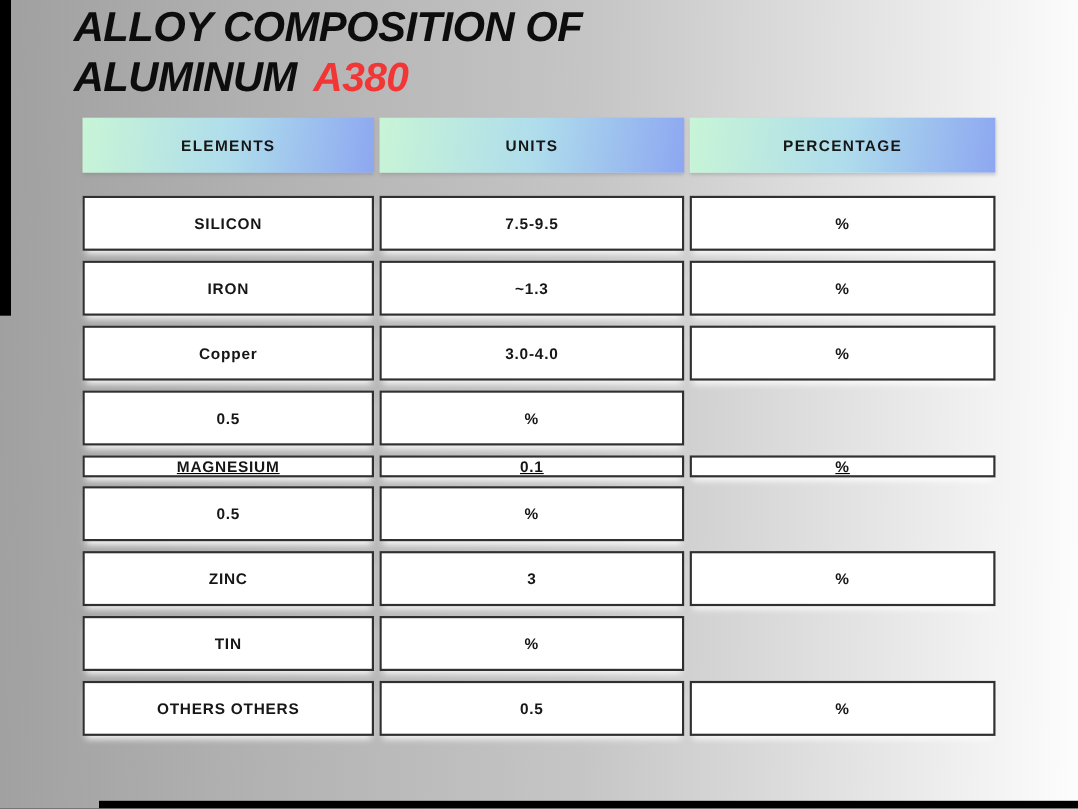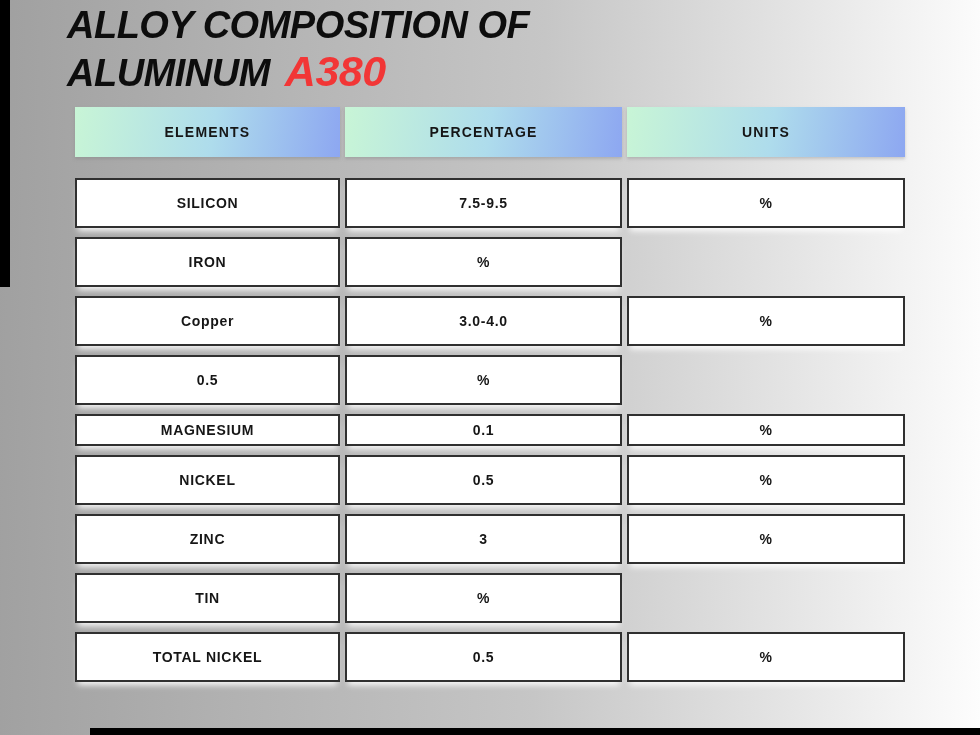--- a/index.html
+++ b/index.html
@@ -13,36 +13,36 @@
   .edge-bar{position:absolute;background:#000;}
   .edge-bar.left{left:0;top:0;width:10px;height:287px;}
   .edge-bar.bottom{left:90px;bottom:0;width:890px;height:7px;}
   .title{
     position:absolute;left:67px;top:2px;
     margin:0;
     font-size:38px;line-height:46px;font-weight:bold;
     letter-spacing:-0.5px;color:#0d0d0d;white-space:nowrap;font-style:italic;
   }
   .title .code{
-    font-size:43px;
+    font-size:37px;
     margin-left:15px;
     color:#f23636;
   }
   .table{
     position:absolute;left:75px;top:107px;width:830px;
   }
   .row{
     display:grid;
     grid-template-columns:265px 277px 278px;
     column-gap:5px;
     height:50px;
     margin-bottom:9px;
   }
   .row.header{margin-bottom:21px;}
-  .row.short{height:32px;}
+  .row.short{height:19px;text-decoration:underline;}
   .cell{
     display:flex;align-items:center;justify-content:center;
     font-size:14px;font-weight:bold;color:#161616;
     letter-spacing:0.7px;
   }
   .cell.head{
     background:linear-gradient(98deg,#c8f5d6 0%,#aedcec 52%,#8da7f1 100%);
     letter-spacing:1.2px;
     box-shadow:0 2px 3px rgba(120,120,120,0.35);
   }
@@ -63,32 +63,33 @@
 
   <h1 class="title">
     <span>ALLOY COMPOSITION OF</span><br>
     <span>ALUMINUM</span><span class="code">A380</span>
   </h1>
 
   <div class="table">
 
     <div class="row header">
       <div class="cell head">ELEMENTS</div>
+      <div class="cell head">UNITS</div>
       <div class="cell head">PERCENTAGE</div>
-      <div class="cell head">UNITS</div>
     </div>
 
     <div class="row">
       <div class="cell body">SILICON</div>
       <div class="cell body">7.5-9.5</div>
       <div class="cell body">%</div>
     </div>
 
     <div class="row">
       <div class="cell body">IRON</div>
+      <div class="cell body">~1.3</div>
       <div class="cell body">%</div>
     </div>
 
     <div class="row">
       <div class="cell body">Copper</div>
       <div class="cell body">3.0-4.0</div>
       <div class="cell body">%</div>
     </div>
 
     <div class="row">
@@ -96,36 +97,35 @@
       <div class="cell body">%</div>
     </div>
 
     <div class="row short">
       <div class="cell body">MAGNESIUM</div>
       <div class="cell body">0.1</div>
       <div class="cell body">%</div>
     </div>
 
     <div class="row">
-      <div class="cell body">NICKEL</div>
       <div class="cell body">0.5</div>
       <div class="cell body">%</div>
     </div>
 
     <div class="row">
       <div class="cell body">ZINC</div>
       <div class="cell body">3</div>
       <div class="cell body">%</div>
     </div>
 
     <div class="row">
       <div class="cell body">TIN</div>
       <div class="cell body">%</div>
     </div>
 
     <div class="row">
-      <div class="cell body">TOTAL NICKEL</div>
+      <div class="cell body">OTHERS OTHERS</div>
       <div class="cell body">0.5</div>
       <div class="cell body">%</div>
     </div>
 
   </div>
 </div>
 
 </body></html>

